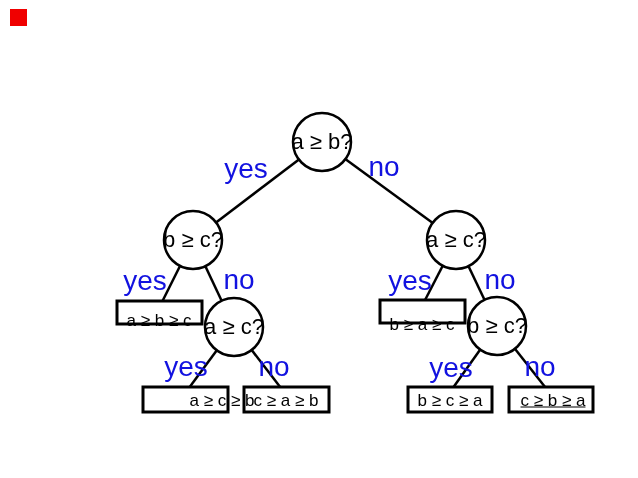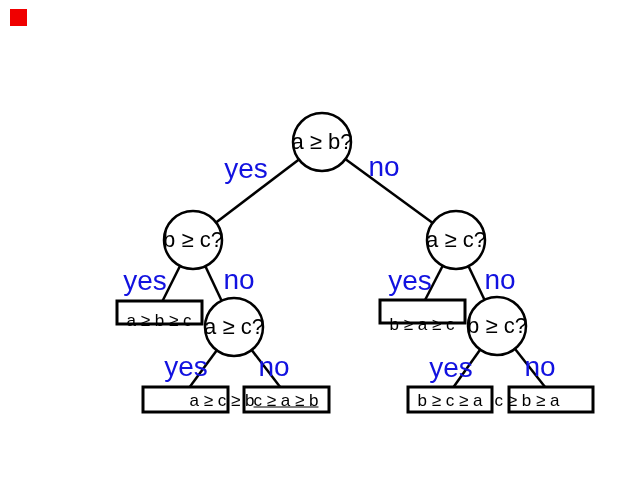--- a/index.html
+++ b/index.html
@@ -87,24 +87,24 @@
   </svg>
 
   <div class="lbl node-label" style="left:322px; top:142px;">a ≥ b?</div>
   <div class="lbl node-label" style="left:193px; top:240px;">b ≥ c?</div>
   <div class="lbl node-label" style="left:456px; top:240px;">a ≥ c?</div>
   <div class="lbl node-label" style="left:234px; top:327px;">a ≥ c?</div>
   <div class="lbl node-label" style="left:497px; top:326px;">b ≥ c?</div>
 
   <div class="lbl leaf-label" style="left:159px; top:320px;">a ≥ b ≥ c</div>
   <div class="lbl leaf-label" style="left:186px; top:400px;margin-left:36px;">a ≥ c ≥ b</div>
-  <div class="lbl leaf-label" style="left:286px; top:400px;text-decoration:underline;">c ≥ a ≥ b</div>
+  <div class="lbl leaf-label" style="left:286px; top:400px;">c ≥ a ≥ b</div>
   <div class="lbl leaf-label" style="left:422px; top:324px;">b ≥ a ≥ c</div>
   <div class="lbl leaf-label" style="left:450px; top:400px;text-align:right;">b ≥ c ≥ a</div>
-  <div class="lbl leaf-label" style="left:527px; top:400px;">c ≥ b ≥ a</div>
+  <div class="lbl leaf-label" style="left:553px; top:400px;text-decoration:underline;">c ≥ b ≥ a</div>
 
   <div class="lbl branch-label" style="left:246px; top:169px;">yes</div>
   <div class="lbl branch-label" style="left:384px; top:167px;">no</div>
   <div class="lbl branch-label" style="left:145px; top:281px;">yes</div>
   <div class="lbl branch-label" style="left:239px; top:280px;">no</div>
   <div class="lbl branch-label" style="left:410px; top:281px;">yes</div>
   <div class="lbl branch-label" style="left:500px; top:280px;">no</div>
   <div class="lbl branch-label" style="left:186px; top:367px;">yes</div>
   <div class="lbl branch-label" style="left:274px; top:367px;">no</div>
   <div class="lbl branch-label" style="left:451px; top:368px;">yes</div>

